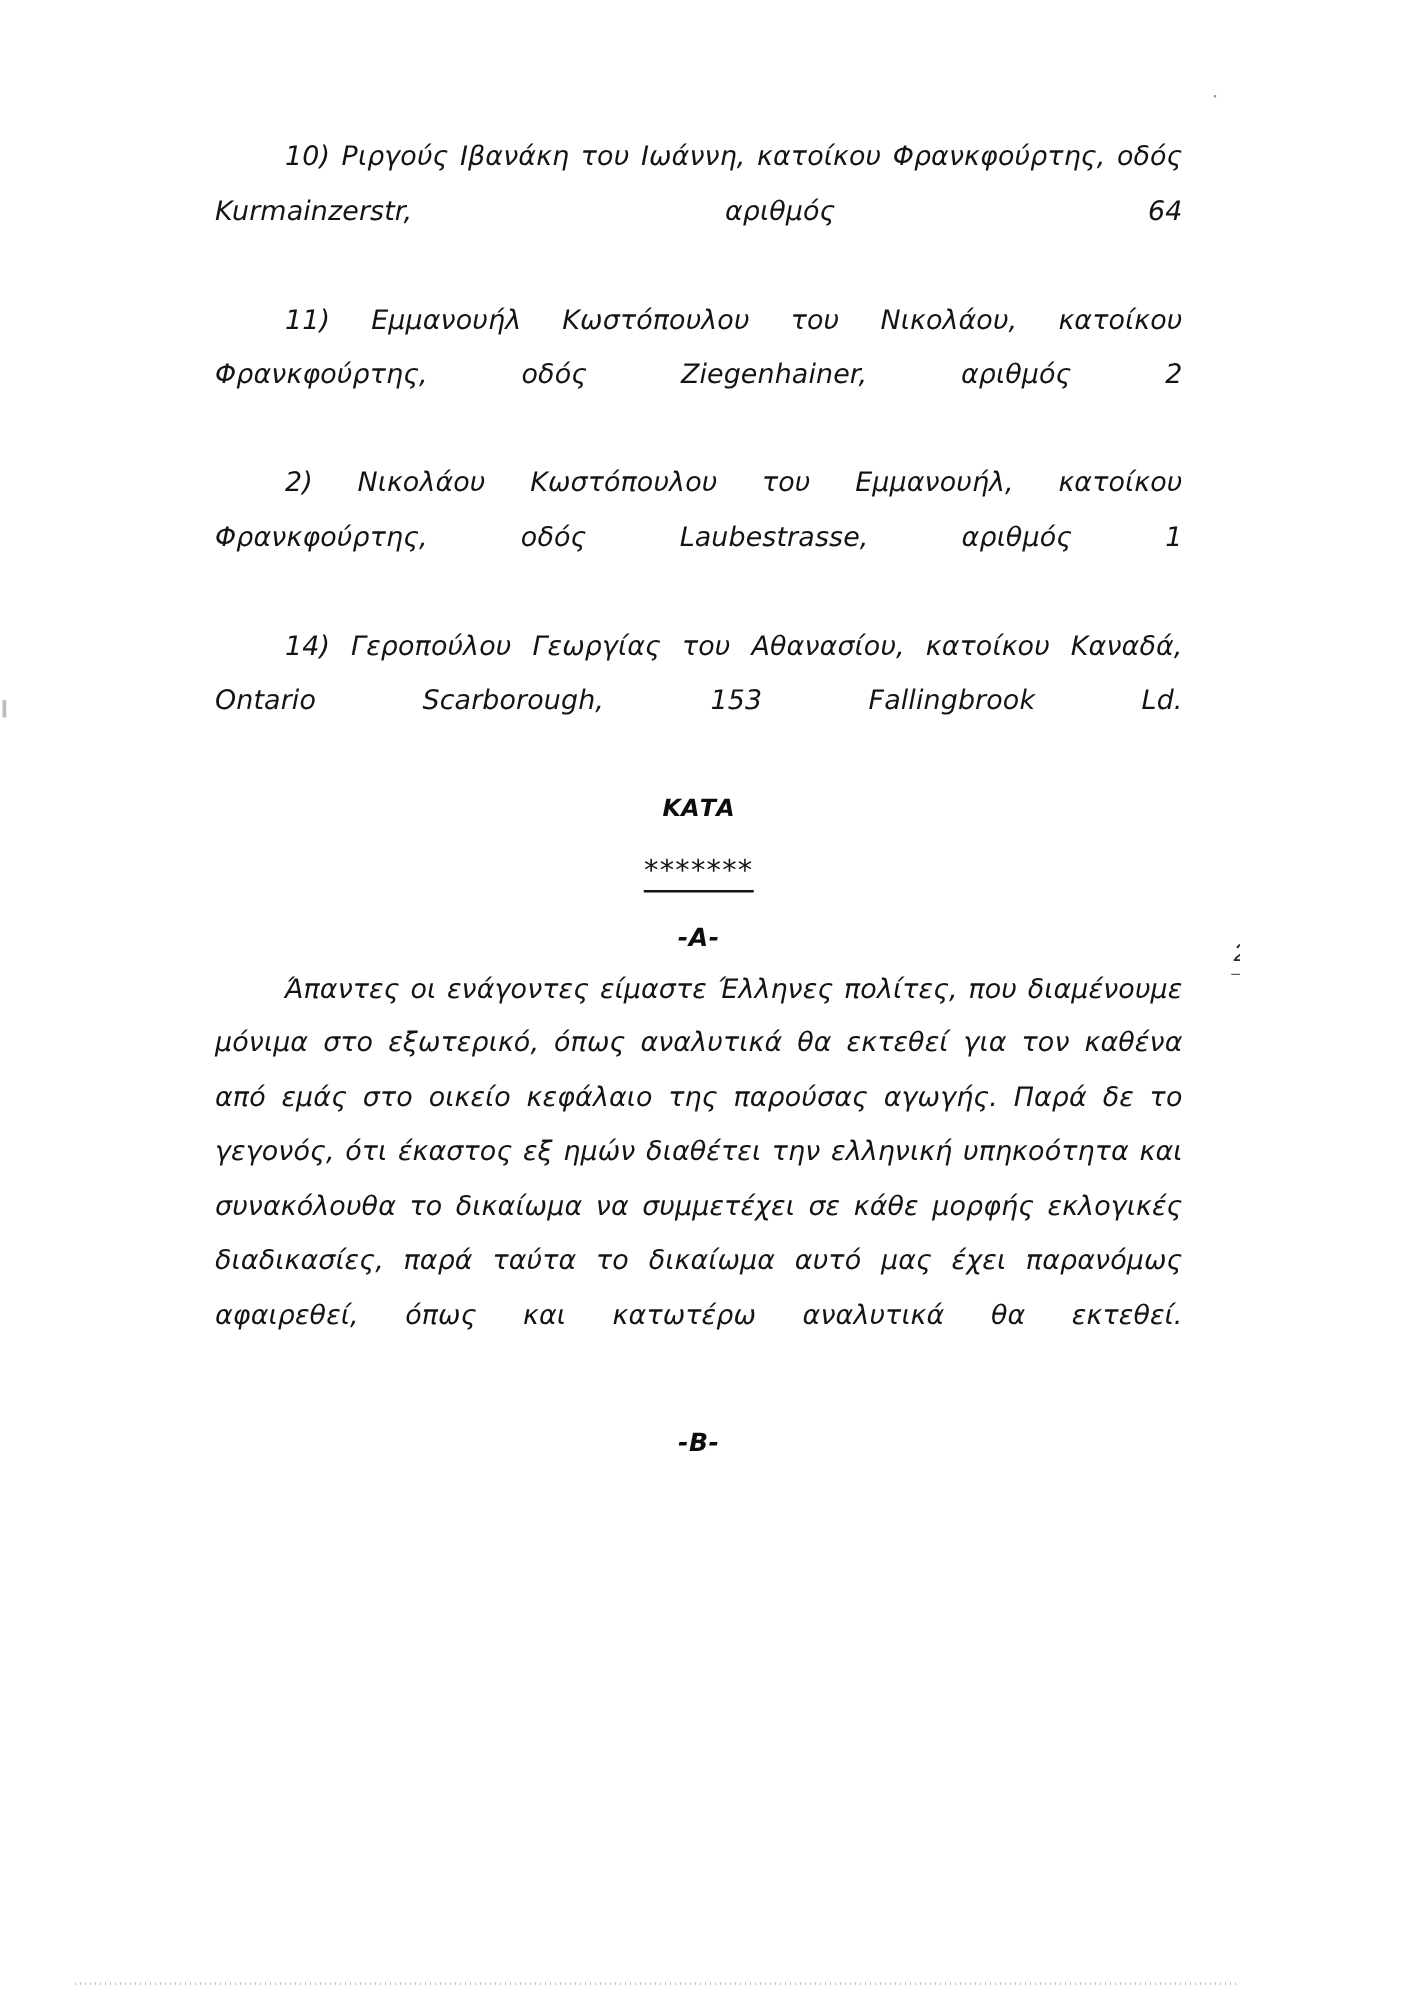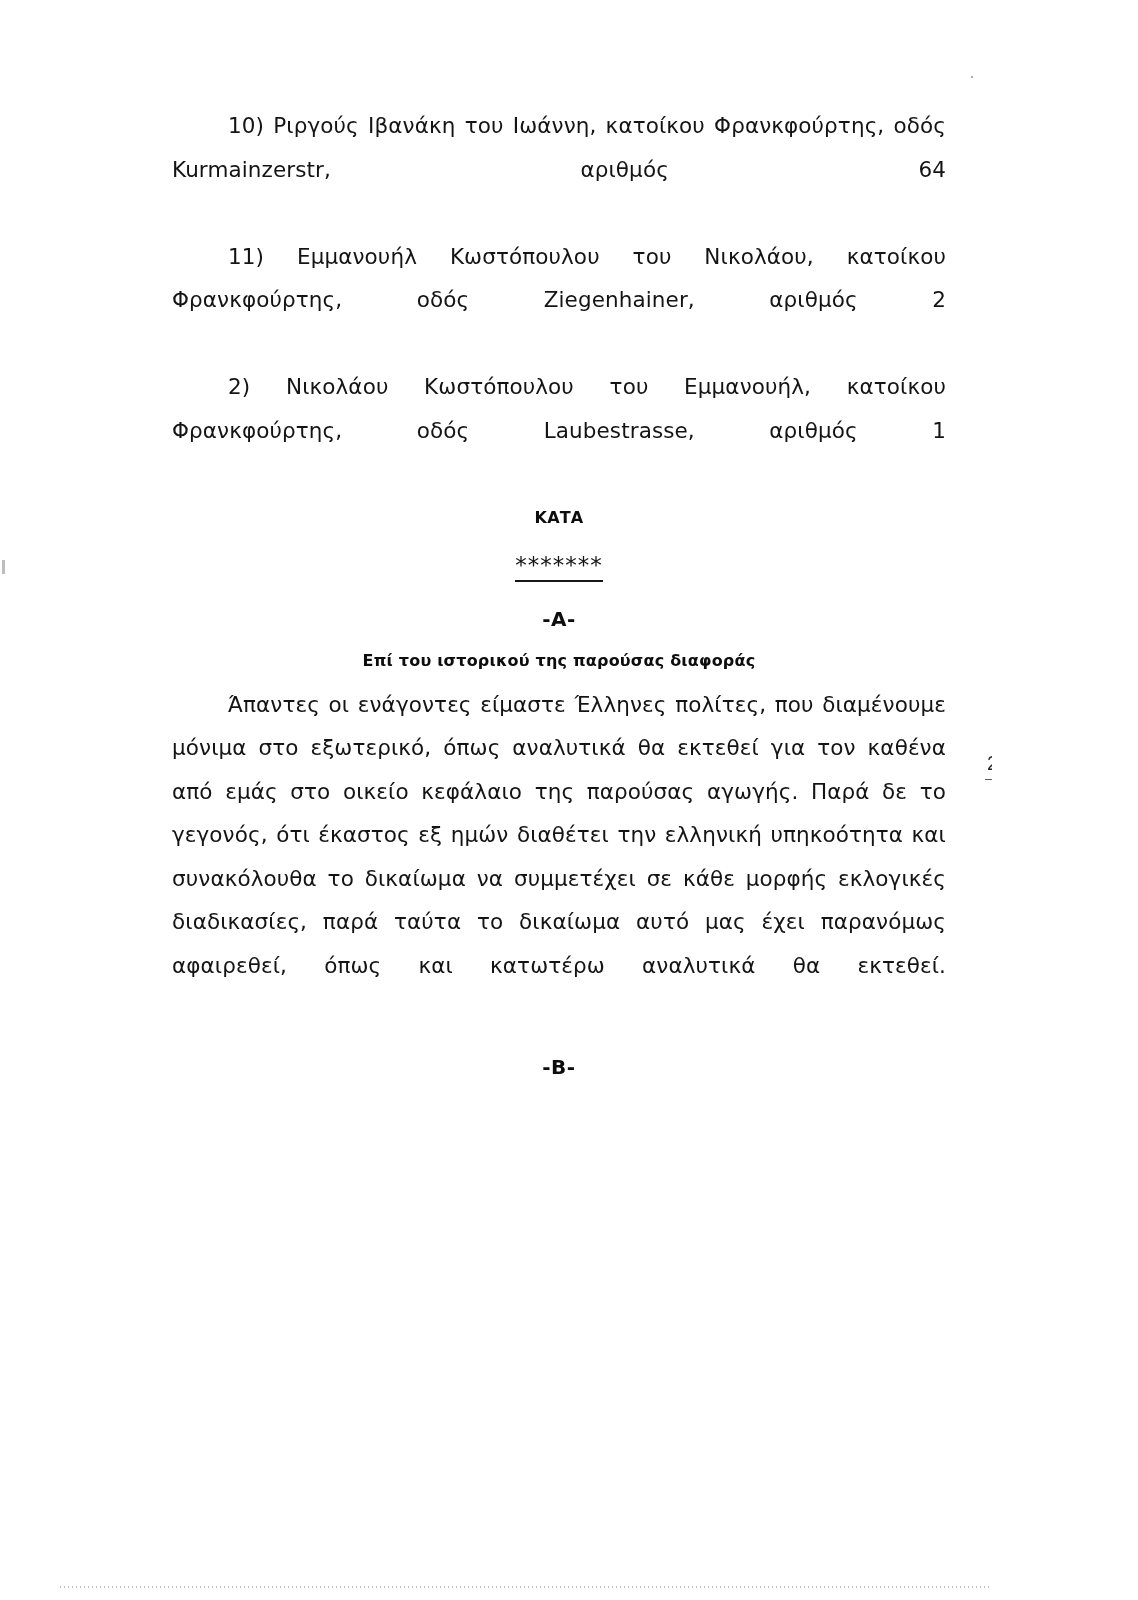--- a/index.html
+++ b/index.html
@@ -9,20 +9,21 @@
   }
 
   #page {
     position: relative;
     width: 992px;
     height: 1600px;
     background: #ffffff;
     overflow: hidden;
     font-family: "DejaVu Sans", "Liberation Sans", sans-serif;
     color: #111111;
+    font-style: italic;
   }
 
   
   #doc-body {
     position: absolute;
     left: 172px;
     top: 104px;
     width: 774px;
   }
 
@@ -44,21 +45,21 @@
   
   .para::after {
     content: "";
     display: inline-block;
     width: 100%;
   }
 
   .heading-bold {
     text-align: center;
     font-weight: bold;
-    font-size: 16px;
+    font-size: 19px;
     line-height: 43.5px;
     color: #0d0d0d;
     letter-spacing: 0.2px;
   }
 
   .section-letter {
     text-align: center;
     font-weight: bold;
     font-size: 20px;
     line-height: 40px;
@@ -141,32 +142,32 @@
 </head>
 <body>
 
 <div id="page">
 
   <div id="doc-body">
 
     <p class="para indent">10) Ριργούς Ιβανάκη του Ιωάννη, κατοίκου Φρανκφούρτης, οδός Kurmainzerstr, αριθμός 64</p>
     <p class="para indent">11) Εμμανουήλ Κωστόπουλου του Νικολάου, κατοίκου Φρανκφούρτης, οδός Ziegenhainer, αριθμός 2</p>
     <p class="para indent">2) Νικολάου Κωστόπουλου του Εμμανουήλ, κατοίκου Φρανκφούρτης, οδός Laubestrasse, αριθμός 1</p>
+    <p class="para indent">14) Γεροπούλου Γεωργίας του Αθανασίου, κατοίκου Καναδά, Ontario Scarborough, 153 Fallingbrook Ld.</p>
 
     <div class="heading-bold">ΚΑΤΑ</div>
 
 
     <div class="divider-wrap">
       <span class="divider-stars">*******</span>
     </div>
 
     <div class="spacer-sm"></div>
 
     <div class="section-letter">-Α-</div>
-    <div class="heading-bold">Επί του ιστορικού της παρούσας διαφοράς</div>
     <p class="para indent">Άπαντες οι ενάγοντες είμαστε Έλληνες πολίτες, που διαμένουμε μόνιμα στο εξωτερικό, όπως αναλυτικά θα εκτεθεί για τον καθένα από εμάς στο οικείο κεφάλαιο της παρούσας αγωγής. Παρά δε το γεγονός, ότι έκαστος εξ ημών διαθέτει την ελληνική υπηκοότητα και συνακόλουθα το δικαίωμα να συμμετέχει σε κάθε μορφής εκλογικές διαδικασίες, παρά ταύτα το δικαίωμα αυτό μας έχει παρανόμως αφαιρεθεί, όπως και κατωτέρω αναλυτικά θα εκτεθεί.</p>
 
     <div class="spacer-sm"></div>
 
     <div class="section-letter">-Β-</div>
 
   </div>
 
   <div id="page-number-block">
     <div class="num">2</div>

